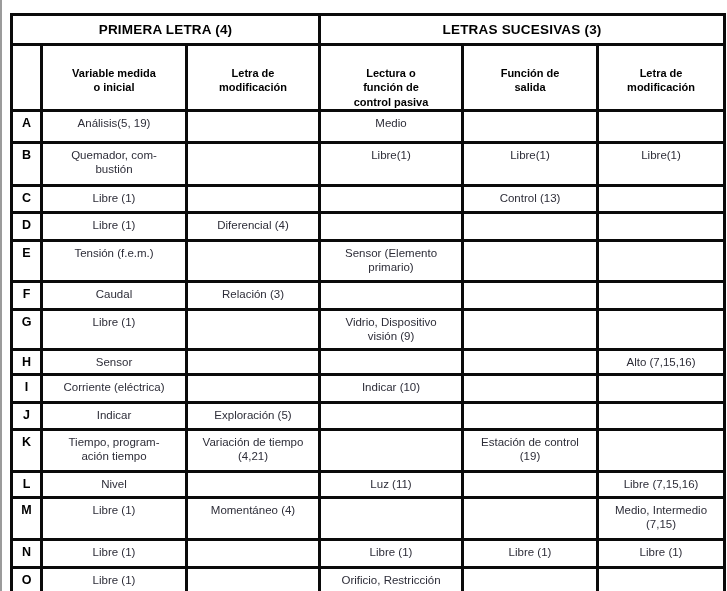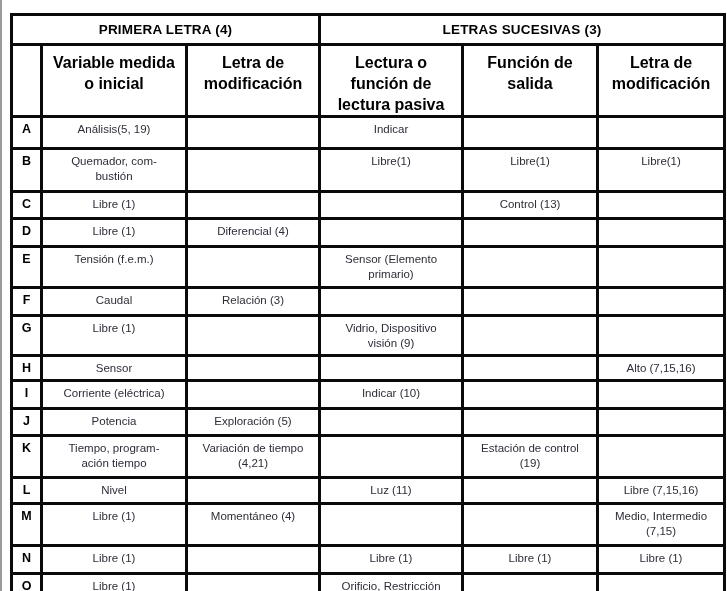--- a/index.html
+++ b/index.html
@@ -7,22 +7,22 @@
     font-family:"Liberation Sans", sans-serif; }
   .page { position:relative; width:727px; height:591px; }
   .scan-line { position:absolute; left:0; top:0; width:2px; height:591px;
     background:#7a7a7a; opacity:.75; }
   table.isa { position:absolute; left:10px; top:13px; width:713px;
     border-collapse:collapse; table-layout:fixed; }
   table.isa th, table.isa td { border:3px solid #0a0a0a; vertical-align:top;
     text-align:center; white-space:pre-line; overflow:hidden; }
   tr.h1 th { font-size:13.5px; font-weight:bold; color:#000;
     vertical-align:middle; letter-spacing:.2px; }
-  tr.h2 th { font-size:16px; font-weight:bold; color:#000;
-    padding-top:7px; line-height:1.3; }
+  tr.h2 th { font-size:11px; font-weight:bold; color:#000;
+    padding-top:20px; line-height:1.3; }
   td.letter { font-size:12.5px; font-weight:bold; color:#000; padding-top:4px; }
   td.cell { font-size:11.5px; color:#2d2d38; padding:4px 3px 0 3px;
     line-height:1.25; }
 </style>
 </head>
 <body>
 
 <div class="page">
   <div class="scan-line"></div>
   <table class="isa">
@@ -40,31 +40,31 @@
       <th colspan="3">LETRAS SUCESIVAS (3)</th>
     </tr>
     <tr class="h2" style="height:65px">
       <th></th>
       <th>Variable medida
 o inicial</th>
       <th>Letra de
 modificación</th>
       <th>Lectura o
 función de
-lectura pasiva</th>
+control pasiva</th>
       <th>Función de
 salida</th>
       <th>Letra de
 modificación</th>
     </tr>
     <tr style="height:32px">
           <td class="letter">A</td>
           <td class="cell">Análisis(5, 19)</td>
           <td class="cell"></td>
-          <td class="cell">Indicar</td>
+          <td class="cell">Medio</td>
           <td class="cell"></td>
           <td class="cell"></td>
         </tr>
     <tr style="height:43px">
           <td class="letter">B</td>
           <td class="cell">Quemador, com-
 bustión</td>
           <td class="cell"></td>
           <td class="cell">Libre(1)</td>
           <td class="cell">Libre(1)</td>
@@ -123,21 +123,21 @@
     <tr style="height:28px">
           <td class="letter">I</td>
           <td class="cell">Corriente (eléctrica)</td>
           <td class="cell"></td>
           <td class="cell">Indicar (10)</td>
           <td class="cell"></td>
           <td class="cell"></td>
         </tr>
     <tr style="height:27px">
           <td class="letter">J</td>
-          <td class="cell">Potencia</td>
+          <td class="cell">Indicar</td>
           <td class="cell">Exploración (5)</td>
           <td class="cell"></td>
           <td class="cell"></td>
           <td class="cell"></td>
         </tr>
     <tr style="height:42px">
           <td class="letter">K</td>
           <td class="cell">Tiempo, program-
 ación tiempo</td>
           <td class="cell">Variación de tiempo

